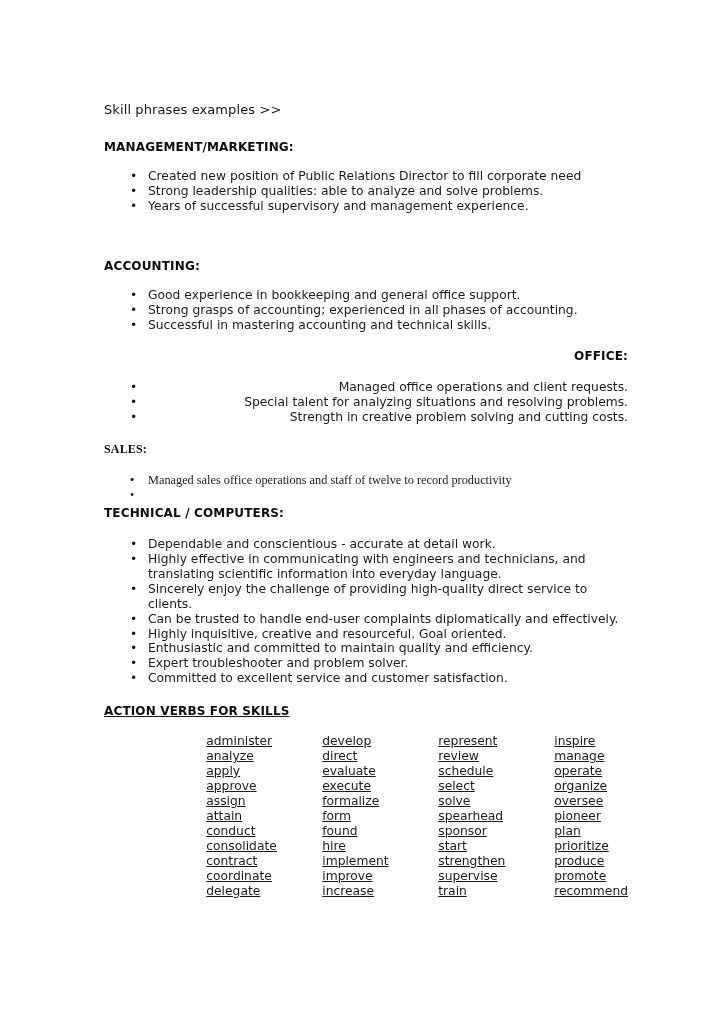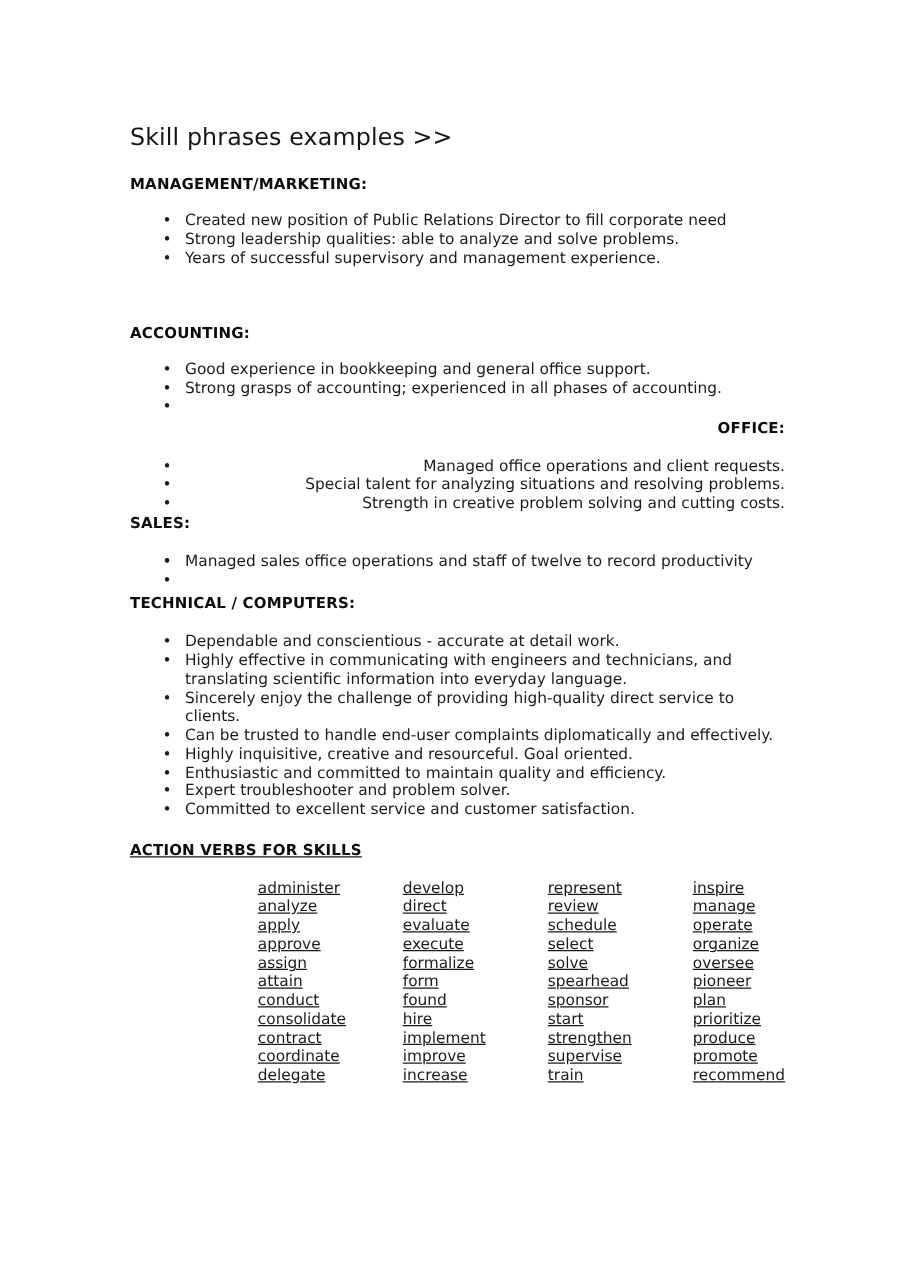--- a/index.html
+++ b/index.html
@@ -25,21 +25,21 @@
   }
 
   .content {
     position: absolute;
     left: 104px;
     top: 100px;
     width: 524px;
   }
 
   .doc-title {
-    font-size: 19px;
+    font-size: 13px;
     line-height: 20px;
     color: #161616;
     margin: 0 0 19px 0;
     letter-spacing: 0.1px;
   }
 
   .section {
     margin: 0;
   }
 
@@ -79,21 +79,21 @@
   
   .sec-mgmt            { margin-top: 0; }
   .sec-mgmt .bullets   { margin-top: 14px; }
 
   .sec-acct            { margin-top: 44px; }
   .sec-acct .bullets   { margin-top: 14px; }
 
   .sec-office          { margin-top: 16px; text-align: right; }
   .sec-office .bullets { margin-top: 16px; }
 
-  .sec-sales           { margin-top: 0; }
+  .sec-sales           { margin-top: 16px; font-family: Liberation Serif, serif; }
   .sec-sales .bullets  { margin-top: 16px; }
 
   .sec-tech            { margin-top: 17px; }
   .sec-tech .bullets   { margin-top: 16px; }
 
   .verbs-block {
     margin-top: 17px;
     text-decoration: underline;
   }
   .verbs-heading {
@@ -156,20 +156,21 @@
         <li class="bullet">
           <span class="dot">•</span>
           <span>Good experience in bookkeeping and general office support.</span>
         </li>
         <li class="bullet">
           <span class="dot">•</span>
           <span>Strong grasps of accounting; experienced in all phases of accounting.</span>
         </li>
         <li class="bullet">
           <span class="dot">•</span>
+          <span>Successful in mastering accounting and technical skills.</span>
         </li>
       </ul>
     </div>
 
     <div class="section sec-office">
       <div class="section-heading">OFFICE:</div>
       <ul class="bullets">
         <li class="bullet">
           <span class="dot">•</span>
           <span>Managed office operations and client requests.</span>

